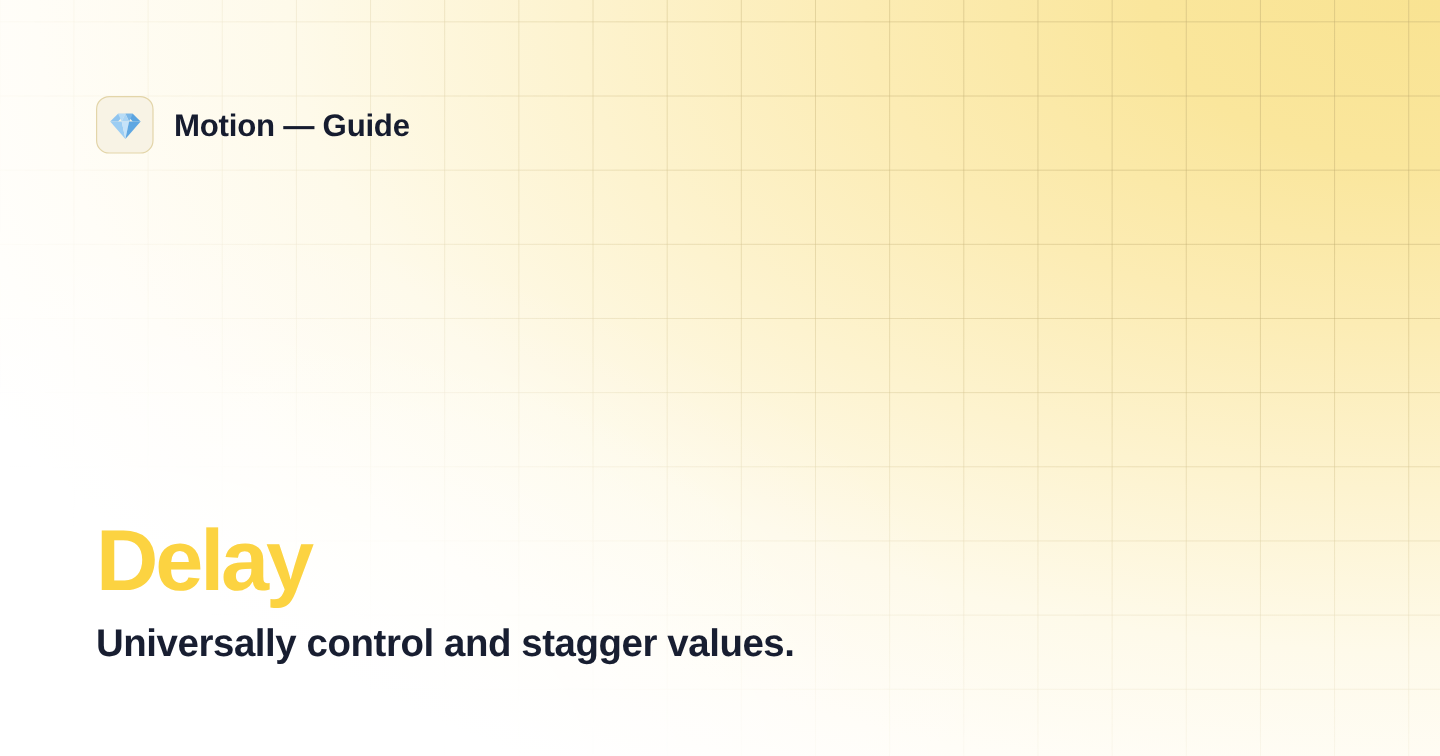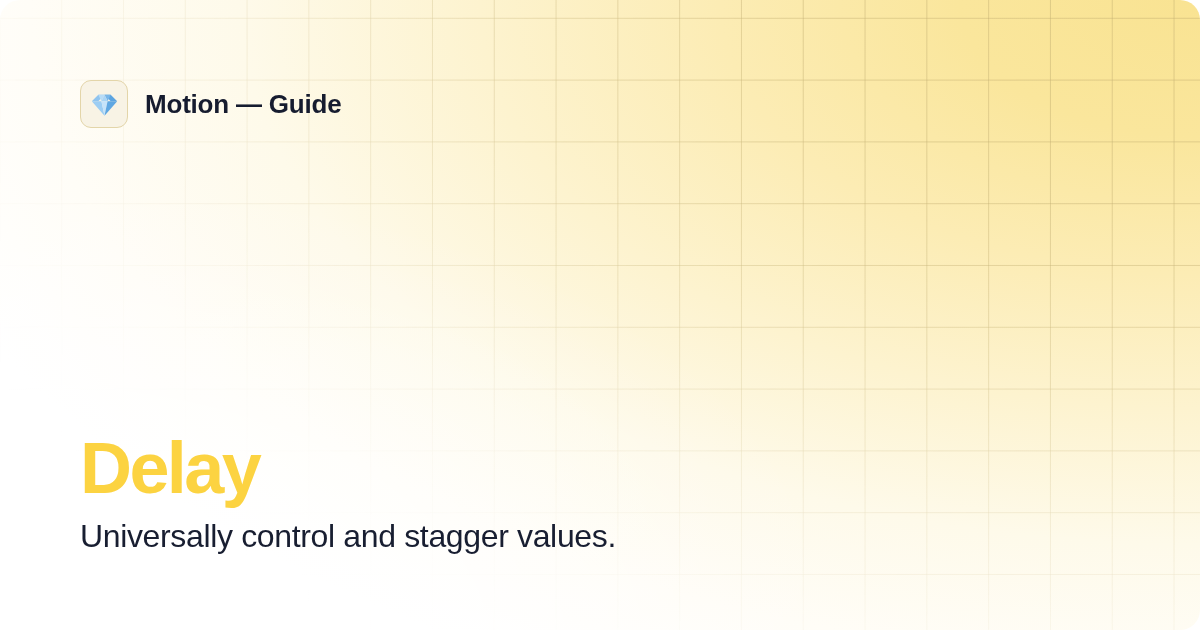--- a/index.html
+++ b/index.html
@@ -14,21 +14,20 @@
     font-family: "Liberation Sans", sans-serif;
     background: #ffffff;
   }
 
   .og-card {
     position: relative;
     width: 1200px;
     height: 630px;
     overflow: hidden;
     background: #ffffff;
-    border-radius: 20px;
   }
 
   
 
   
   .bg-wash {
     position: absolute;
     inset: 0;
     background:
       radial-gradient(125% 135% at 100% 0%,
@@ -136,21 +135,21 @@
     font-weight: bold;
     line-height: 1.0;
     letter-spacing: -2.6px;
     color: #fcd341;
     margin: 0 0 14px 0;
     white-space: nowrap;
   }
 
   .subhead {
     font-size: 32px;
-    font-weight: normal;
+    font-weight: bold;
     line-height: 1.18;
     letter-spacing: -0.35px;
     color: #181e31;
     margin: 0;
     white-space: nowrap;
   }
 </style>
 </head>
 <body>
 

